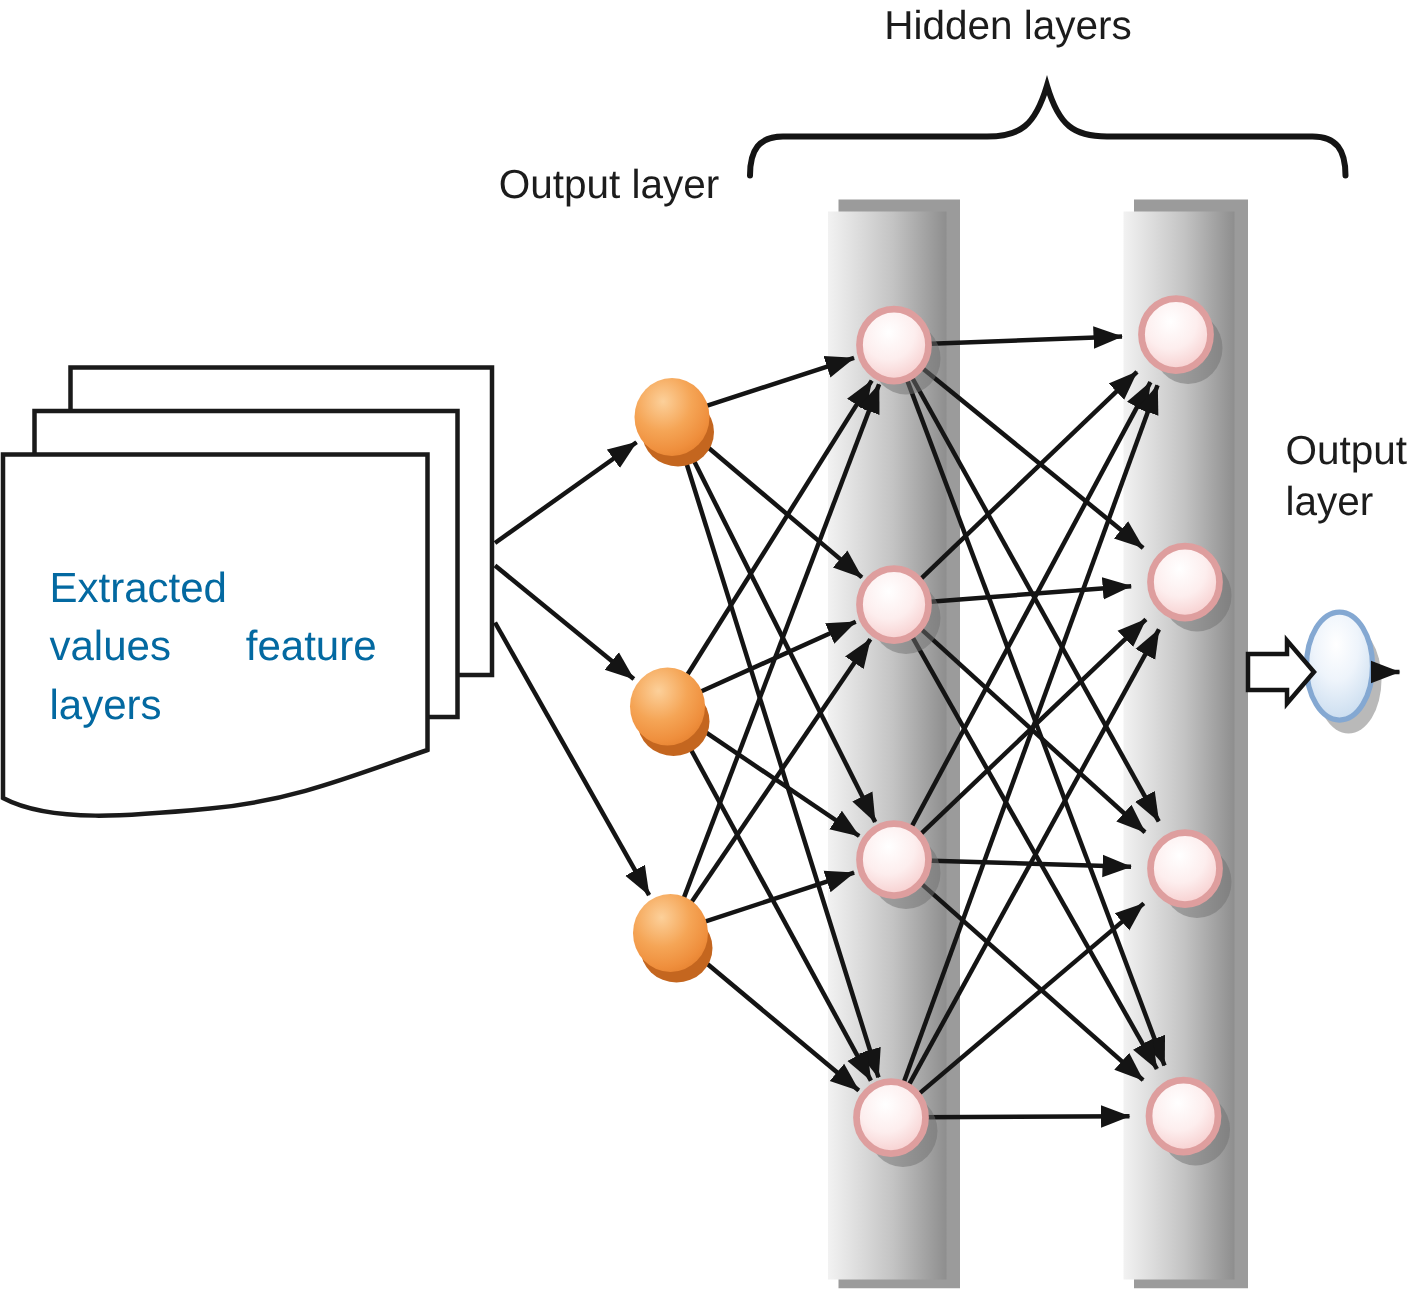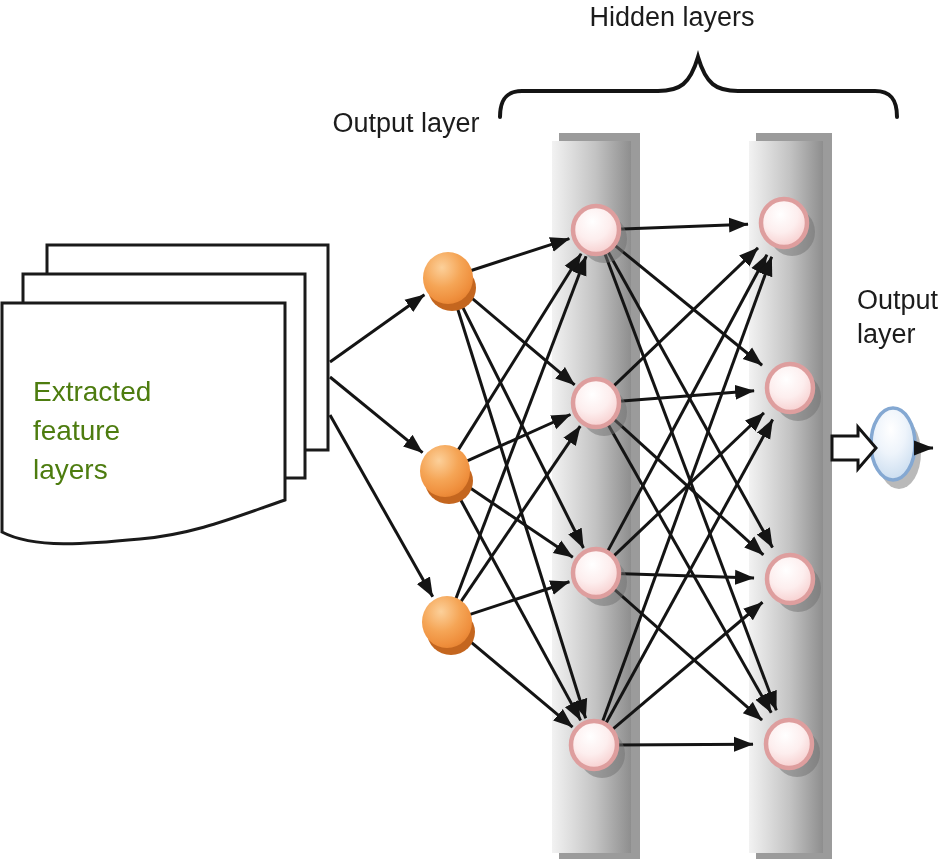--- a/index.html
+++ b/index.html
@@ -17,21 +17,21 @@
     font-size:27px;
     line-height:32px;
     white-space:nowrap;
   }
   .lbl.center{text-align:center;}
   #output-label{white-space:normal;line-height:34px;}
   #doc-text{
     position:absolute;
     left:33px;top:372px;
     width:218px;
-    color:#4d7c0f;
+    color:#0369a1;
     font-size:28px;
     line-height:39px;
   }
   #doc-text .row2{display:flex;justify-content:space-between;}
 </style>
 </head>
 <body>
 
 <div id="stage">
 
@@ -145,17 +145,18 @@
 
   <div class="lbl center" id="hidden-label" style="left:572px;top:1px;width:200px;">Hidden layers</div>
 
   <div class="lbl center" id="input-label" style="left:316px;top:107px;width:180px;">Output layer</div>
 
   <div class="lbl" id="output-label" style="left:857px;top:283px;width:104px;">Output layer</div>
 
   <div id="doc-text">
     <div>Extracted</div>
     <div class="row2">
+      <span>values</span>
       <span>feature</span>
     </div>
     <div>layers</div>
   </div>
 </div>
 
 </body></html>

